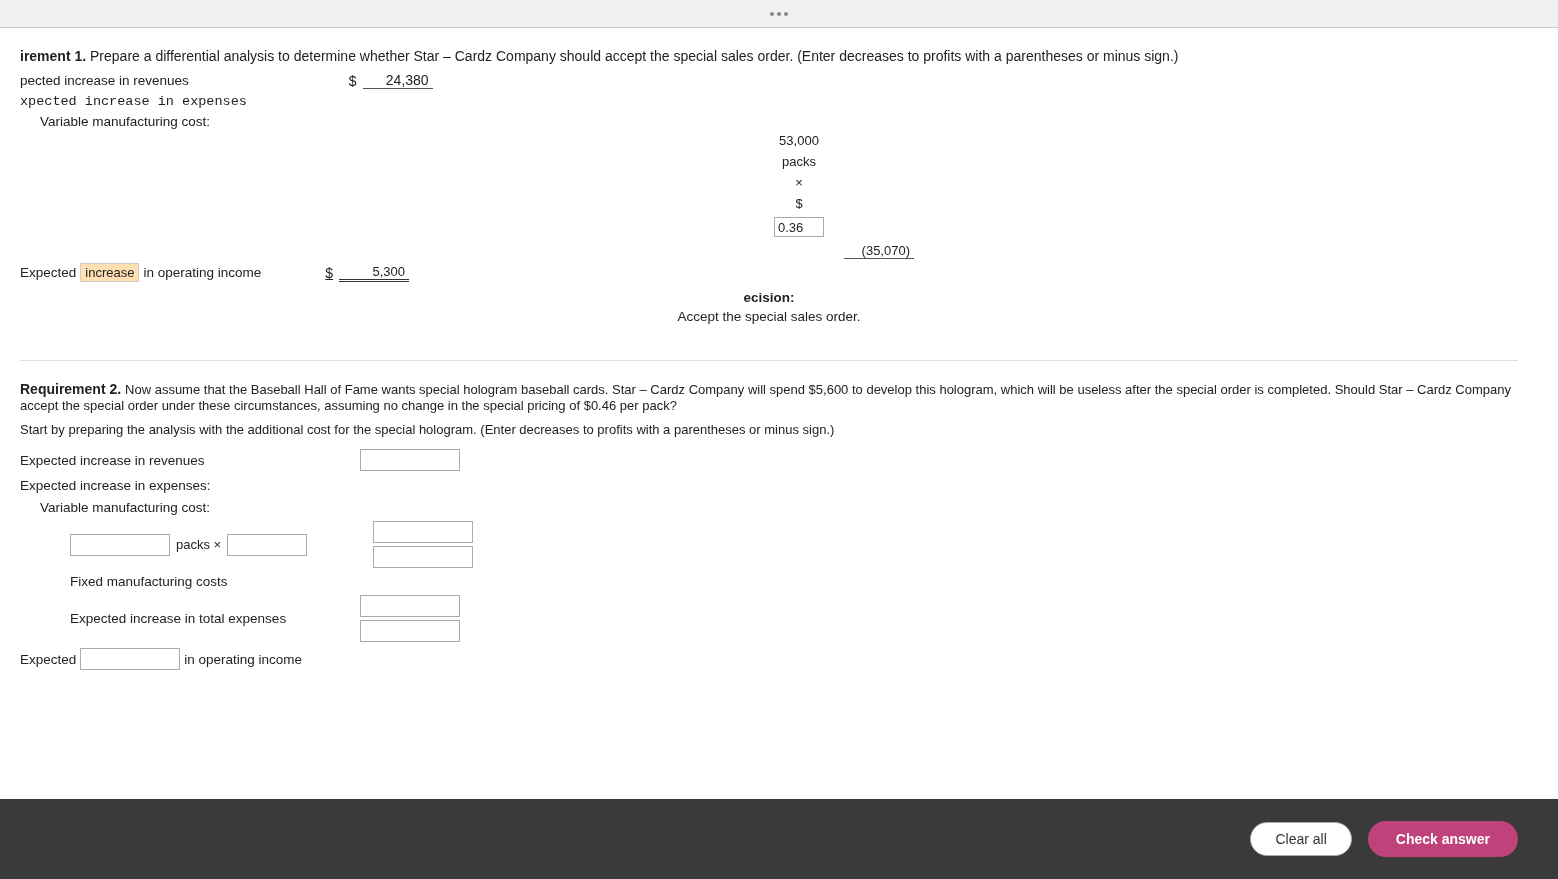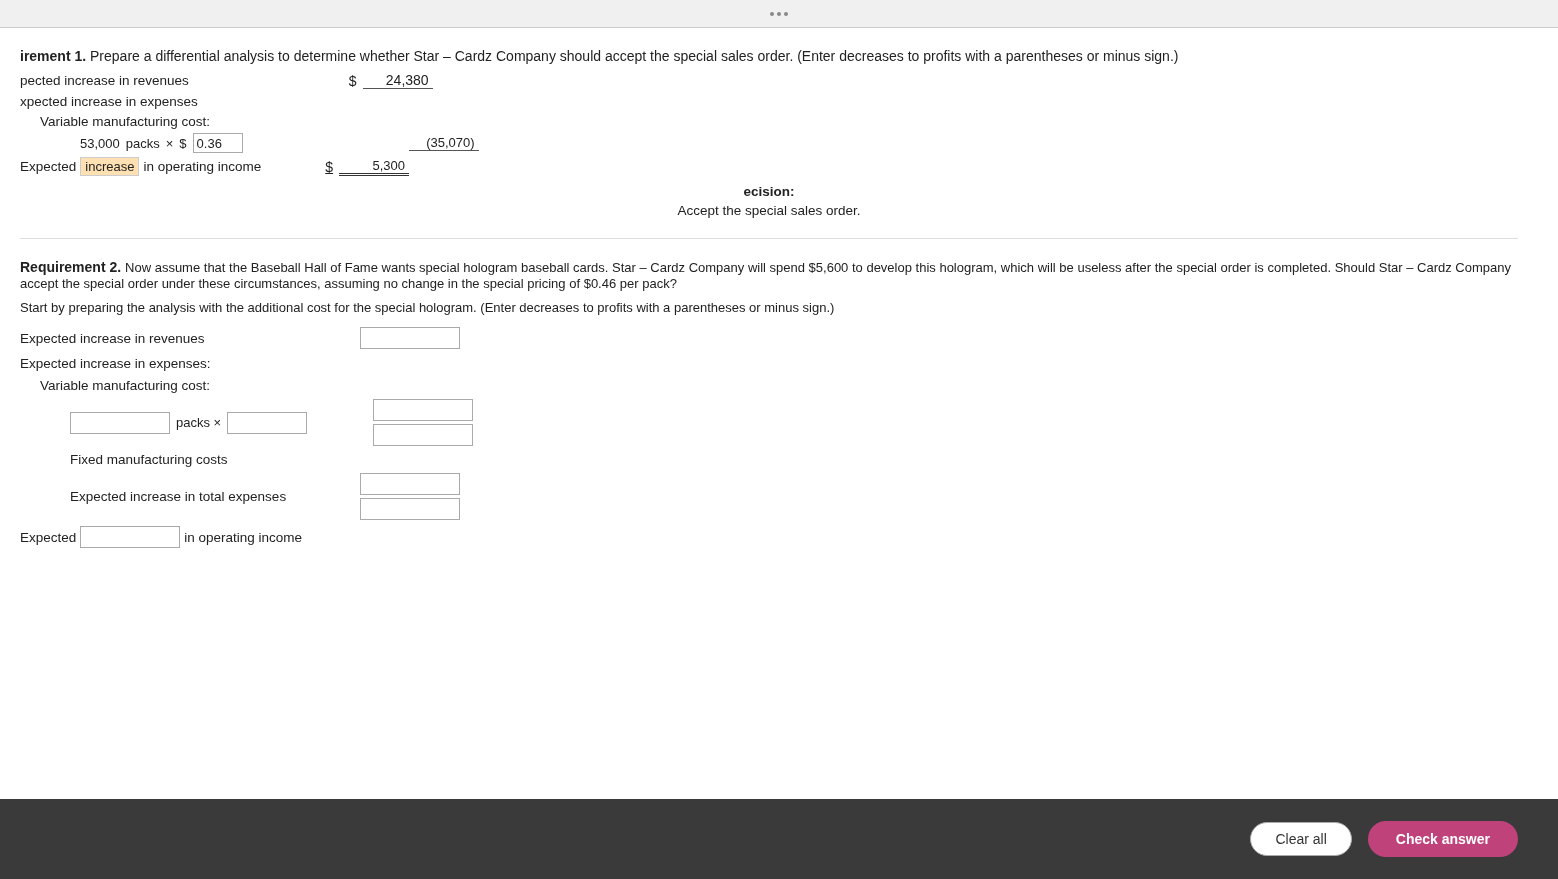--- a/index.html
+++ b/index.html
@@ -62,21 +62,21 @@
       height: 22px;
       font-size: 13px;
       padding: 0 4px;
       outline: none;
     }
 
     .input-sm { width: 80px; }
     .input-md { width: 100px; }
 
     .req1-section {
-      margin-bottom: 20px;
+      margin-bottom: 36px;
     }
 
     .req2-section {
       margin-top: 20px;
     }
 
     .bottom-bar {
       position: fixed;
       bottom: 0;
       left: 0;
@@ -154,29 +154,29 @@
       </div>
 
       <div style="display:flex; align-items:center; margin-top:8px; margin-bottom:4px;">
         <span class="label-part">pected increase in revenues</span>
         <span style="margin-left:160px; display:flex; align-items:center; gap:6px;">
           <span>$</span>
           <span style="border-bottom:1px solid #555; min-width:70px; text-align:right; padding:0 4px;">24,380</span>
         </span>
       </div>
 
-      <div style="margin-bottom:4px;">
+      <div style="margin-bottom:4px;font-family:Liberation Mono, monospace;">
         <span class="label-part">xpected increase in expenses</span>
       </div>
 
       <div style="padding-left:20px; margin-bottom:4px;">
         <span class="label-part">Variable manufacturing cost:</span>
       </div>
 
-      <div style="display:flex; align-items:center; padding-left:60px; margin-bottom:4px; gap:6px;">
+      <div style="display:flex; align-items:center; padding-left:60px; margin-bottom:4px; gap:6px;flex-direction:column;">
         <span style="font-size:13px;">53,000</span>
         <span style="font-size:13px;">packs</span>
         <span style="font-size:13px;">×</span>
         <span style="font-size:13px;">$</span>
         <span style="border:1px solid #aaa; min-width:50px; height:20px; display:inline-flex; align-items:center; padding:0 3px; font-size:13px;">0.36</span>
         <span style="margin-left:160px; border-bottom:1px solid #555; min-width:70px; text-align:right; padding:0 4px; font-size:13px;">(35,070)</span>
       </div>
 
       <div style="display:flex; align-items:center; margin-bottom:4px; gap:4px;">
         <span style="font-size:13.5px;">Expected</span>

